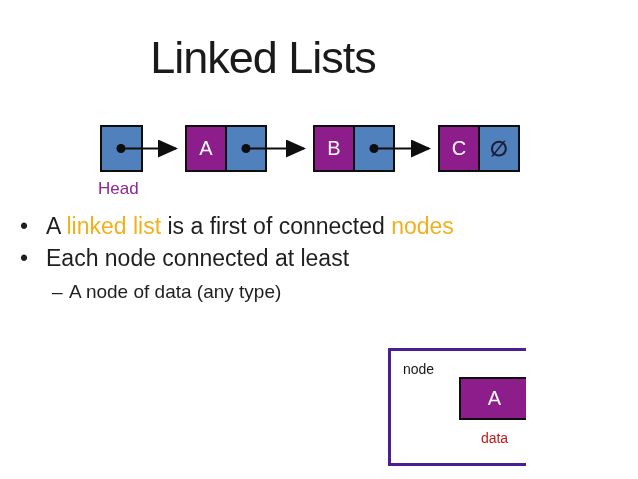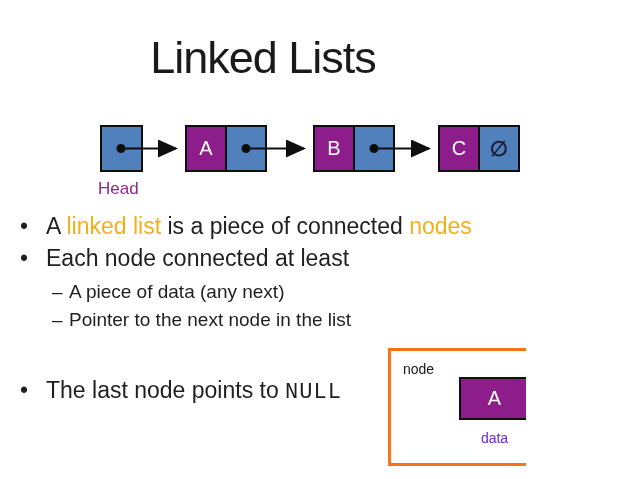--- a/index.html
+++ b/index.html
@@ -26,26 +26,26 @@
   .main{font-size:23px;}
   .main .marker{display:inline-block;width:26px;color:#1f1f1f;}
   .sub{left:52px;font-size:19px;}
   .sub .marker{display:inline-block;width:17px;}
   .em{color:#F2B01E;}
   .marker.yellow{color:#F2B01E;}
   .code{font-family:"Liberation Mono","DejaVu Sans Mono",monospace;font-size:22px;letter-spacing:1px;}
 
   
   .nodebox{position:absolute;left:388px;top:348px;width:232px;height:112px;
-           border:3px solid #f97316;background:#ffffff;}
+           border:3px solid #4c1d95;background:#ffffff;}
   .nodebox .boxlabel{position:absolute;left:12px;top:10px;font-size:14px;color:#161616;}
   .nodebox .cellrow{position:absolute;left:68px;top:26px;display:flex;}
   .nodebox .dcell{width:67px;height:39px;}
   .nodebox .pcell{width:59px;height:39px;}
-  .nodebox .under{position:absolute;top:79px;font-size:14px;color:#6d28d9;text-align:center;}
+  .nodebox .under{position:absolute;top:79px;font-size:14px;color:#b91c1c;text-align:center;}
   .nodebox .under.data{left:68px;width:71px;}
   .nodebox .under.pointer{left:137px;width:63px;}
 
   .arrows{position:absolute;left:0;top:0;pointer-events:none;z-index:7;}
 </style>
 </head>
 <body>
 
 <div class="slide">
 
@@ -72,39 +72,33 @@
       <span class="letter">C</span>
     </div>
     <div class="cell blue">
       <span class="nullsym">∅</span>
     </div>
   </div>
 
   <div class="headlabel">Head</div>
 
   <div class="line main" style="top:213px">
-    <span class="marker">•</span><span>A </span><span class="em">linked list</span><span> is a piece of connected </span><span class="em">nodes</span>
+    <span class="marker">•</span><span>A </span><span class="em">linked list</span><span> is a first of connected </span><span class="em">nodes</span>
   </div>
 
   <div class="line main" style="top:245px">
     <span class="marker">•</span><span>Each node connected at least</span>
   </div>
 
   <div class="line sub" style="top:281px">
-    <span class="marker">–</span><span>A piece of data (any next)</span>
-  </div>
-
-  <div class="line sub" style="top:309px">
-    <span class="marker">–</span><span>Pointer to the next node in the list</span>
+    <span class="marker">–</span><span>A node of data (any type)</span>
   </div>
 
 
-  <div class="line main" style="top:377px">
-    <span class="marker">•</span><span>The last node points to </span><span class="code">NULL</span>
-  </div>
+
 
   <div class="nodebox">
     <span class="boxlabel">node</span>
     <div class="cellrow">
       <div class="cell purple dcell">
         <span class="letter">A</span>
       </div>
       <div class="cell blue pcell"></div>
     </div>
     <span class="under data">data</span>

